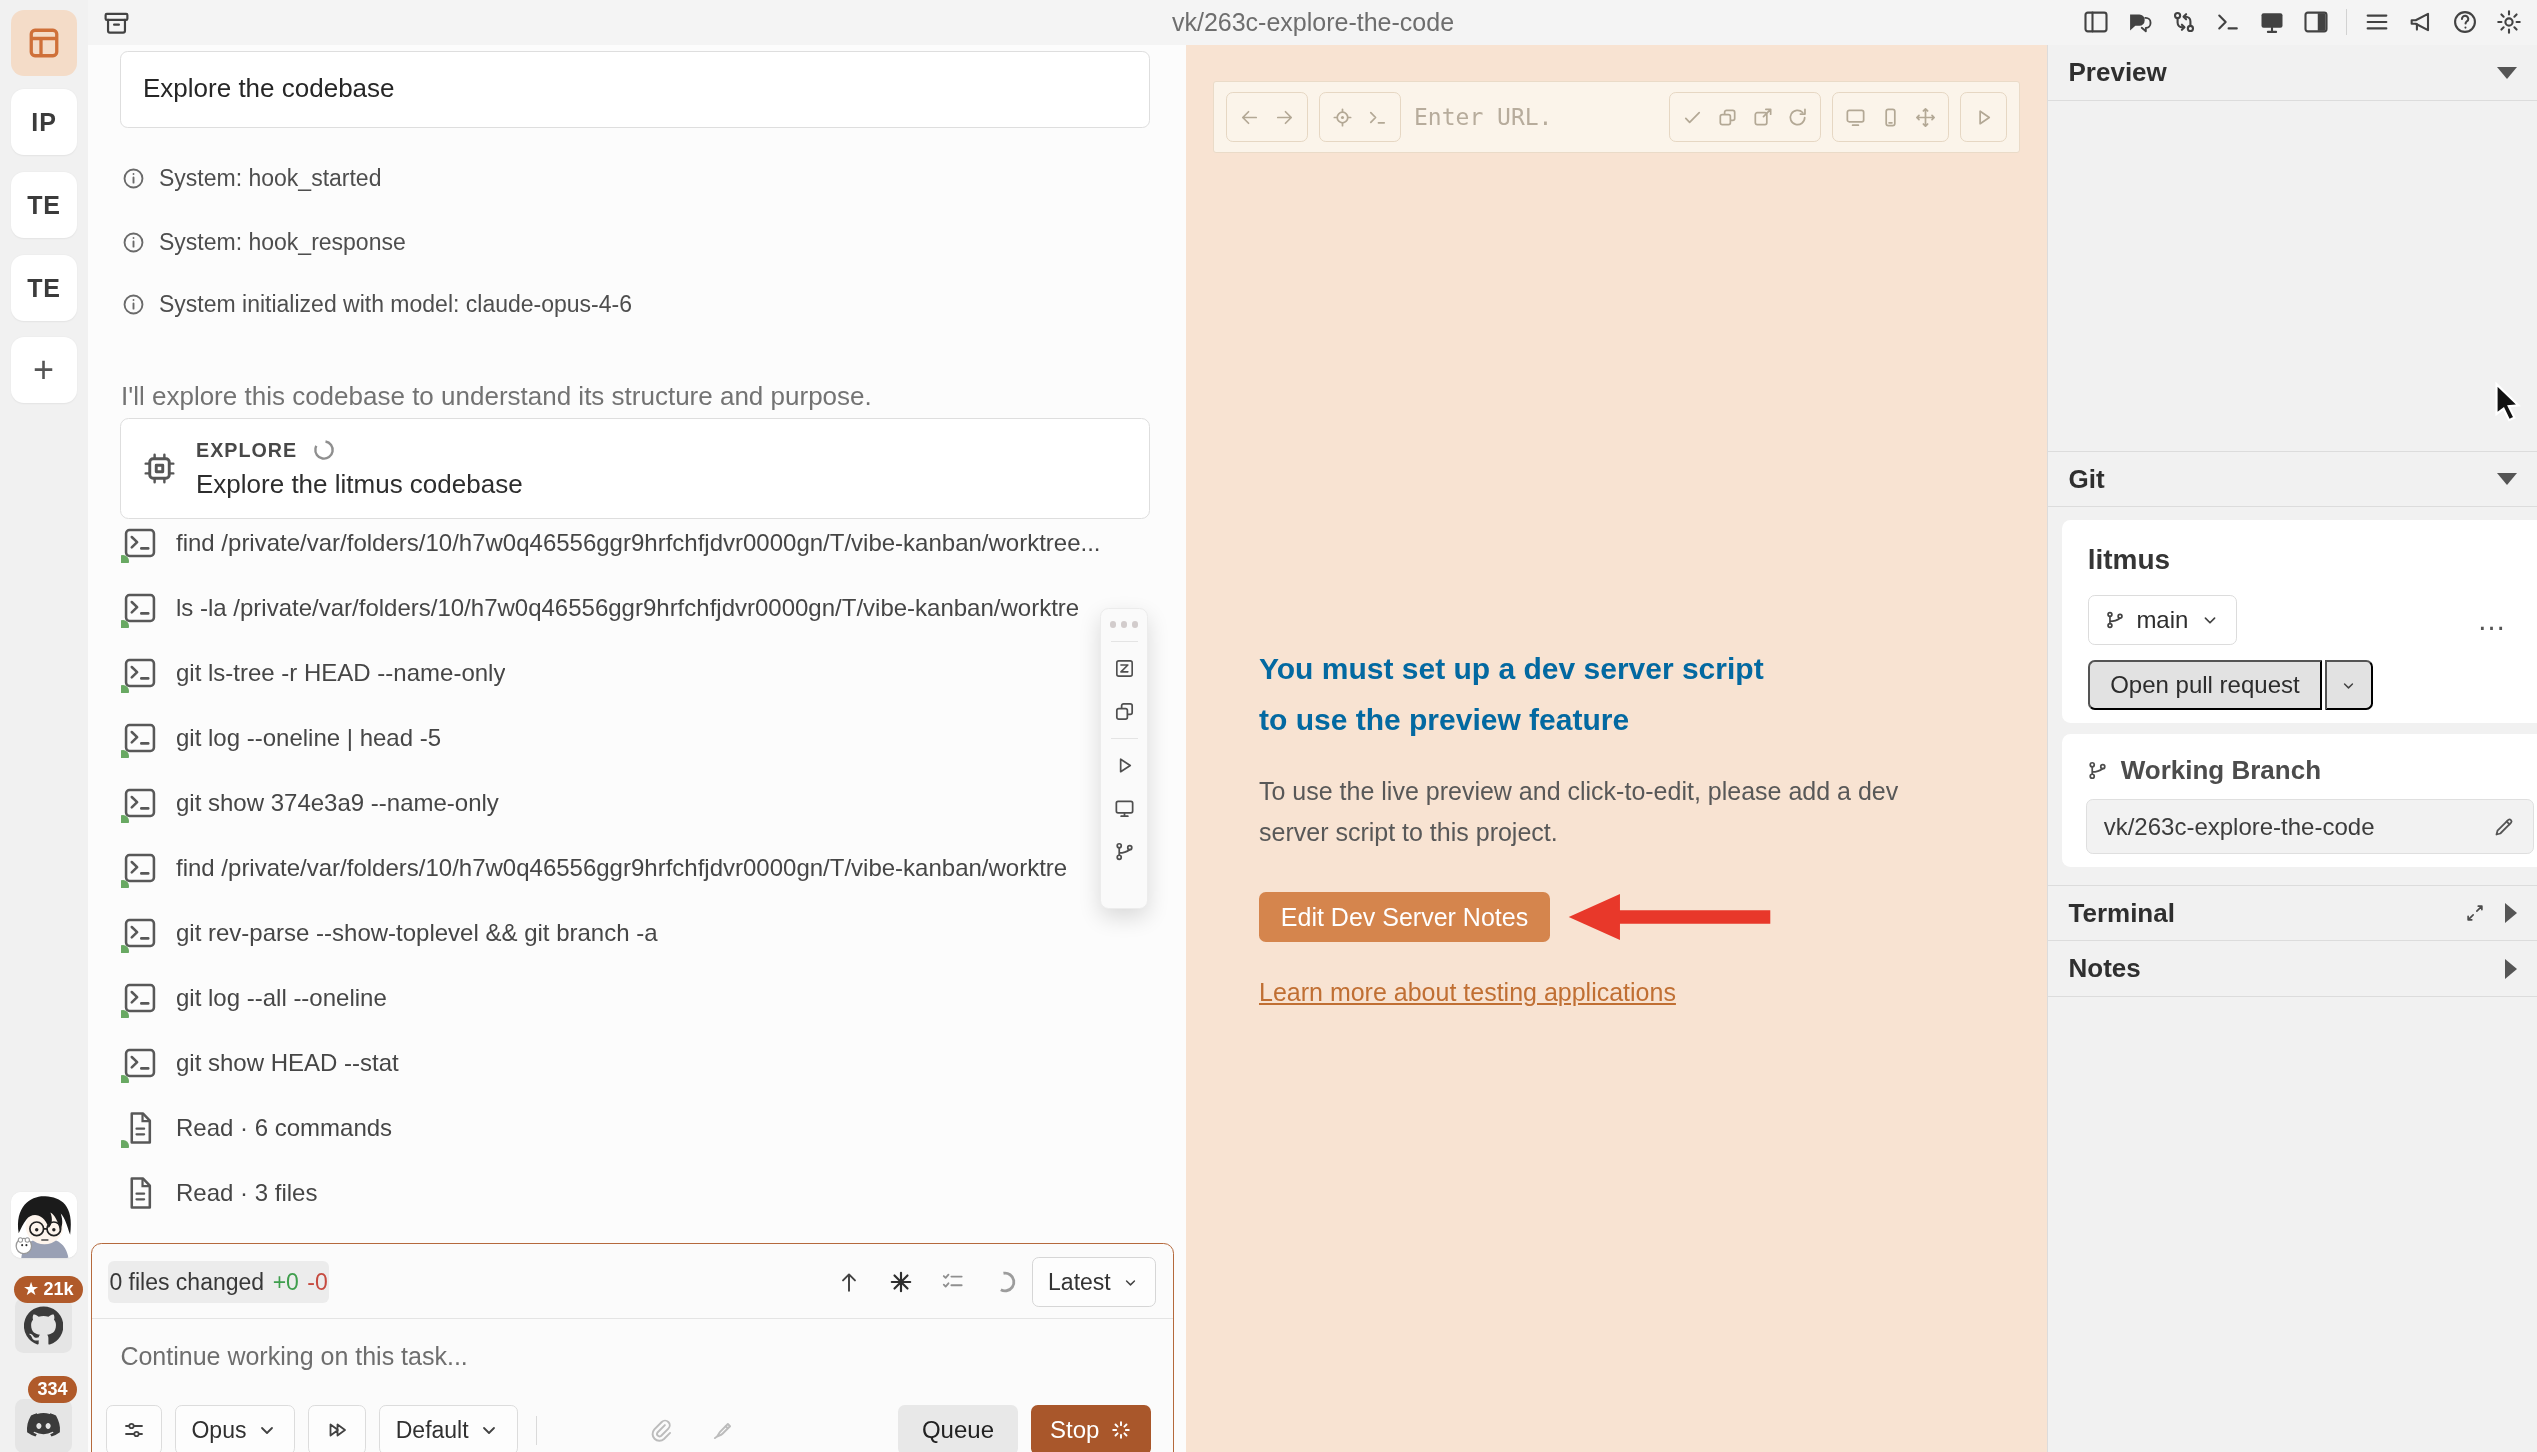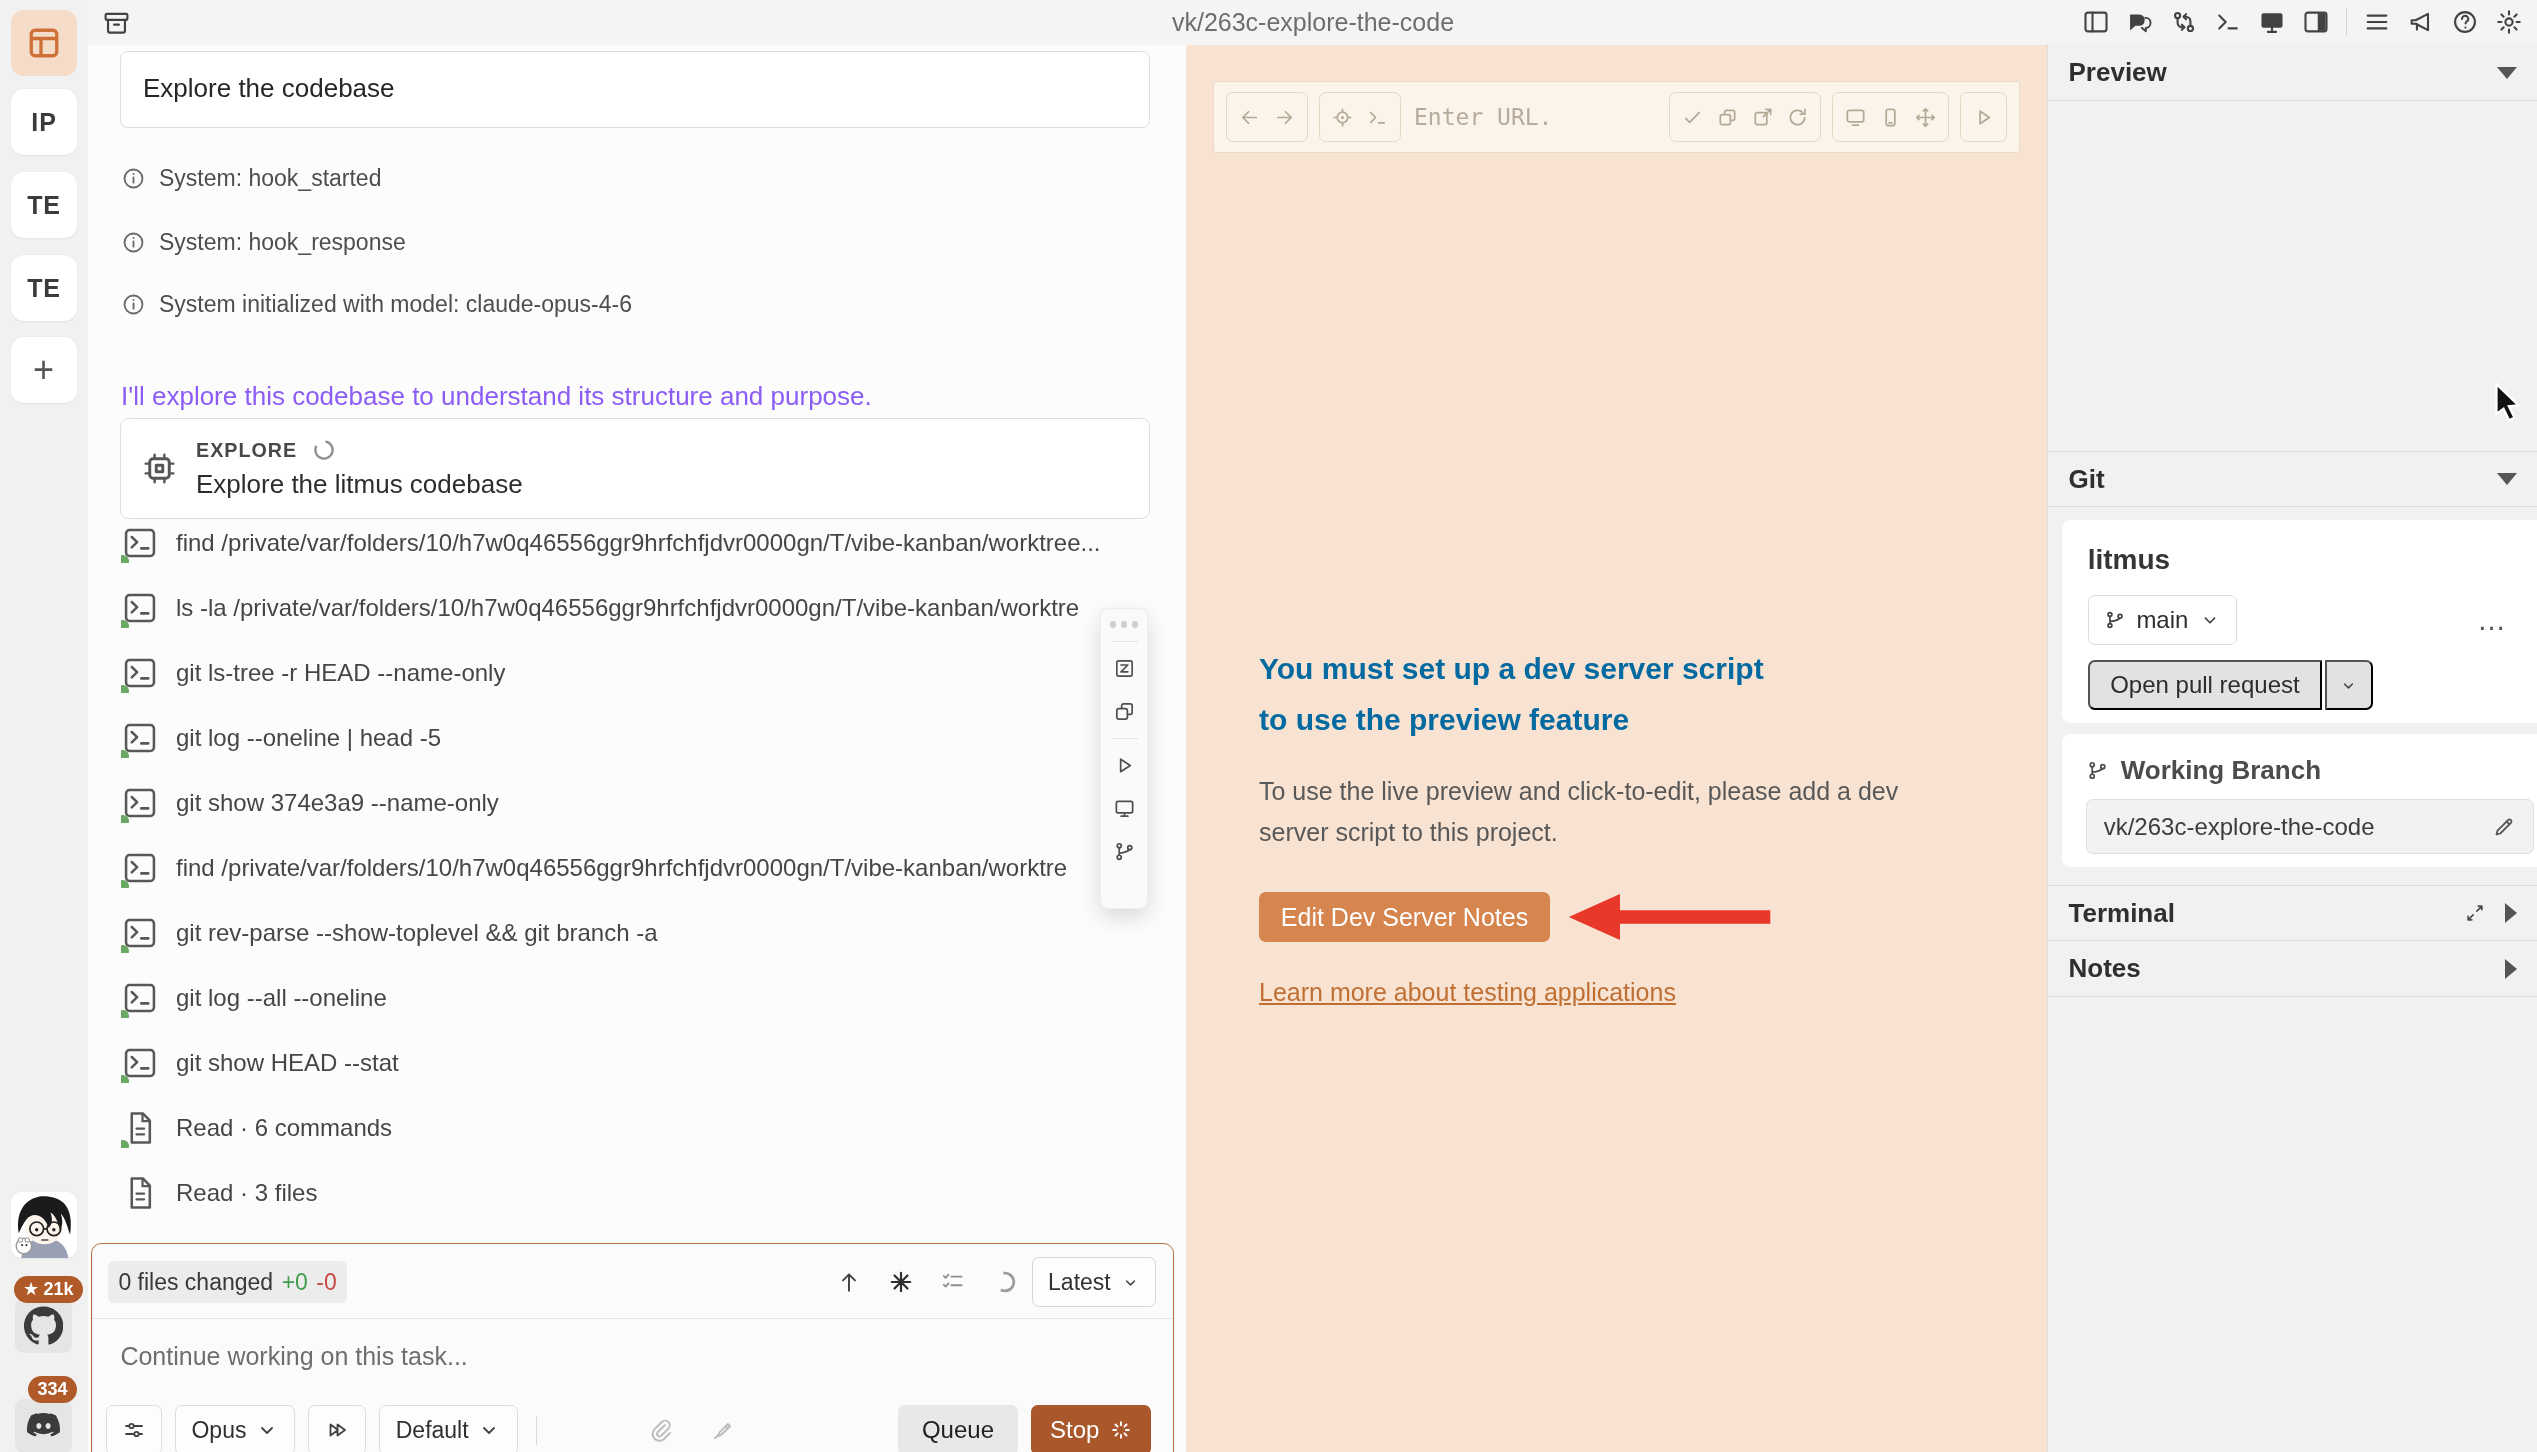--- a/index.html
+++ b/index.html
@@ -29,21 +29,21 @@
        display:flex;align-items:center;padding:0 9.4px;gap:4.3px;z-index:3;}
   .social-tile{position:absolute;left:15.4px;width:57px;border-radius:8.5px;background:#e5e5e5;
        display:flex;align-items:center;justify-content:center;}
 
   
   #chat{left:88px;top:45px;width:1098px;height:1407px;background:#fcfcfc;}
   #task-card{position:absolute;left:32px;top:6px;width:1030px;height:77px;background:#fff;border:0.9px solid #dedede;
        border-radius:7.7px;box-sizing:border-box;padding:20.5px 22px;font-size:26px;color:#262626;}
   .sys-row{position:absolute;left:33px;display:flex;align-items:center;gap:13px;font-size:23px;color:#4e4e4e;}
   .sys-row svg{width:25px;height:25px;}
-  #assistant-msg{position:absolute;left:33px;top:310px;font-size:26px;font-weight:500;color:#8b5cf6;}
+  #assistant-msg{position:absolute;left:33px;top:310px;font-size:26px;font-weight:500;color:#737373;}
   #explore-card{position:absolute;left:32px;top:373px;width:1030px;height:101px;background:#fff;border:0.9px solid #dedede;
        border-radius:8.5px;box-sizing:border-box;display:flex;align-items:center;gap:17px;padding:0 19px;}
   #explore-card .cpu{width:39px;height:39px;color:#565656;}
   .explore-label-row{display:flex;align-items:center;gap:13.7px;}
   .explore-label{font-size:19.7px;font-weight:700;letter-spacing:1px;color:#484848;}
   .explore-desc{font-size:26px;color:#2d2d2d;margin-top:5.1px;}
   #cmd-list{position:absolute;left:33px;top:477px;width:1028px;display:flex;flex-direction:column;gap:24px;}
   .cmd-row{height:41px;display:flex;align-items:center;gap:17px;overflow:hidden;white-space:nowrap;}
   .cmd-icon{position:relative;width:38px;height:38px;color:#585858;flex:0 0 auto;}
   .cmd-icon svg{width:38px;height:38px;}
@@ -57,21 +57,21 @@
   .ft-dots{display:flex;gap:4.3px;margin:1.7px 0 8.5px;}
   .ft-dots i{width:6.8px;height:6.8px;border-radius:50%;background:#d2cccc;}
   .ft-sep{width:27px;height:0.9px;background:#e4e4e4;margin:5.1px 0;}
   .ft-btn{width:38px;height:43px;display:flex;align-items:center;justify-content:center;color:#4f4f4f;}
   .ft-btn svg{width:23px;height:23px;}
 
   
   #composer{position:absolute;left:3.4px;top:1198px;width:1083px;height:265px;background:#fbfbfb;
        border:1.7px solid #b5693c;border-radius:10.3px;box-sizing:border-box;}
   #status-row{display:flex;align-items:center;padding:13px 17px 11px 16px;}
-  #diff-pill{background:#ececec;border-radius:6px;height:42px;display:flex;align-items:center;padding:0 10px;gap:8.5px;font-size:23px;}
+  #diff-pill{background:#ececec;border-radius:6px;height:42px;display:flex;align-items:center;padding:0 1px;gap:8.5px;font-size:23px;}
   #diff-pill .plus{color:#3f9e4d;} #diff-pill .minus{color:#c64a3f;} #diff-pill .sum{color:#383838;}
   #status-icons{margin-left:auto;display:flex;align-items:center;gap:26px;color:#4a4a4a;}
   #status-icons svg{width:26px;height:26px;}
   #latest-btn{border:0.9px solid #d6d6d6;background:#fdfdfd;border-radius:6.8px;height:50px;display:flex;align-items:center;
        gap:10.3px;padding:0 15.4px;font-size:23px;color:#333;margin-left:14px;}
   #composer-sep{height:0.9px;background:#e4e4e4;margin:0 0;}
   #composer textarea{position:absolute;left:26px;top:96px;width:983px;height:51px;border:none;outline:none;resize:none;
        background:transparent;font-family:inherit;font-size:25px;color:#333;}
   #composer textarea::placeholder{color:#6e6e6e;}
   #controls-row{position:absolute;left:13.7px;right:22px;top:161px;display:flex;align-items:center;gap:13px;}

